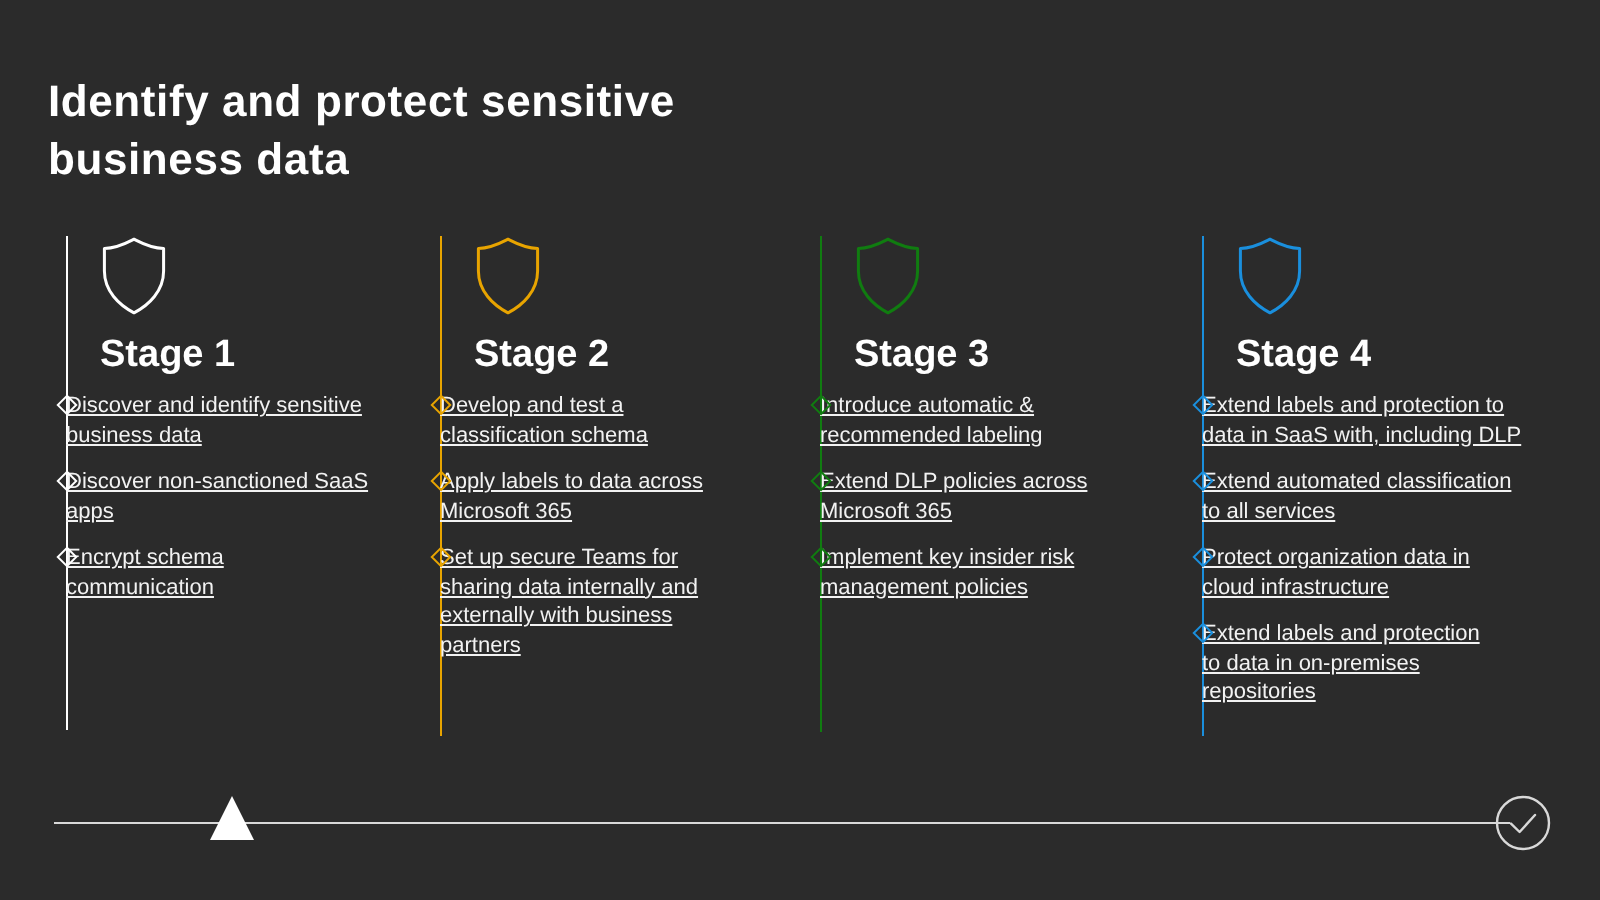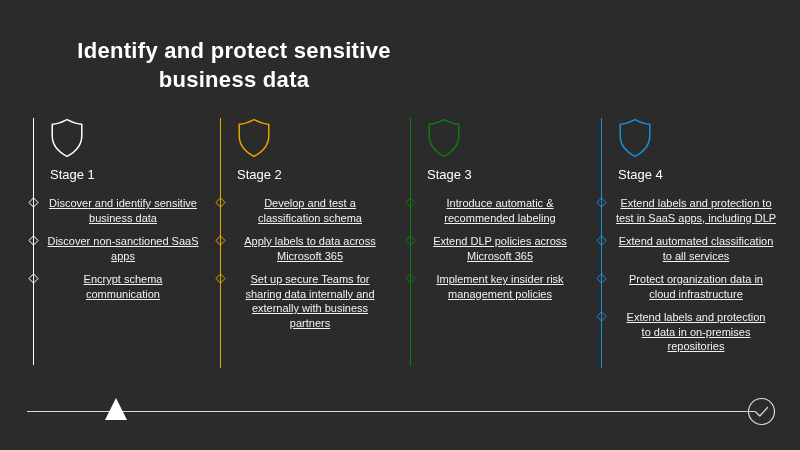--- a/index.html
+++ b/index.html
@@ -14,21 +14,20 @@
     color: #ffffff;
     overflow: hidden;
     position: relative;
   }
   #slide {
     position: absolute;
     left: 0; top: 0;
     width: 800px;
     height: 450px;
     background: #2b2b2b;
-    text-align: center;
   }
   #page-title {
     position: absolute;
     left: 24px;
     top: 36px;
     width: 420px;
     font-size: 22px;
     font-weight: bold;
     line-height: 1.33;
     letter-spacing: 0.3px;
@@ -51,22 +50,22 @@
     left: 17px;
     top: 0px;
     width: 34px;
     height: 40px;
   }
   .shield-wrap svg { display: block; }
   .stage-heading {
     position: absolute;
     left: 17px;
     top: 49px;
-    font-size: 13px;
-    font-weight: normal;
+    font-size: 19px;
+    font-weight: bold;
     color: #ffffff;
     white-space: nowrap;
   }
   .bullets {
     position: absolute;
     left: 0px;
     top: 78px;
     width: 100%;
   }
   .bullet-row {
@@ -260,21 +259,21 @@
         </div>
         <div class="stage-heading">Stage 4</div>
         <div class="bullets">
           <div class="bullet-row">
             <span class="bullet-diamond">
               <svg width="11" height="11" viewBox="0 0 11 11">
                 <polygon points="5.5,0.9 10.1,5.5 5.5,10.1 0.9,5.5" fill="none" stroke="#1a8fdd" stroke-width="1"></polygon>
               </svg>
             </span>
             <span class="bullet-text">Extend labels and protection to
-test in SaaS apps, including DLP</span>
+data in SaaS with, including DLP</span>
           </div>
           <div class="bullet-row">
             <span class="bullet-diamond">
               <svg width="11" height="11" viewBox="0 0 11 11">
                 <polygon points="5.5,0.9 10.1,5.5 5.5,10.1 0.9,5.5" fill="none" stroke="#1a8fdd" stroke-width="1"></polygon>
               </svg>
             </span>
             <span class="bullet-text">Extend automated classification
 to all services</span>
           </div>

